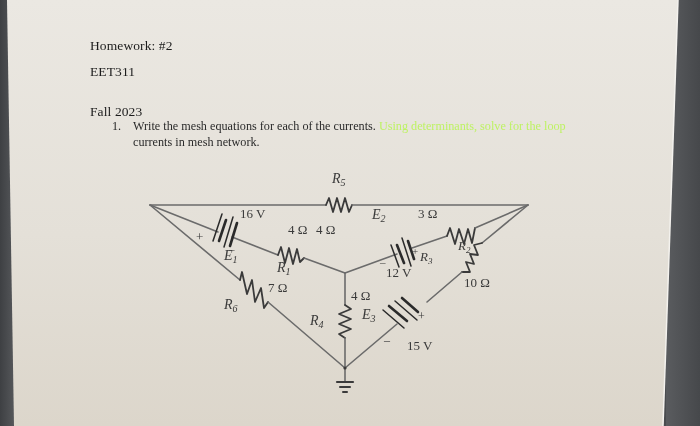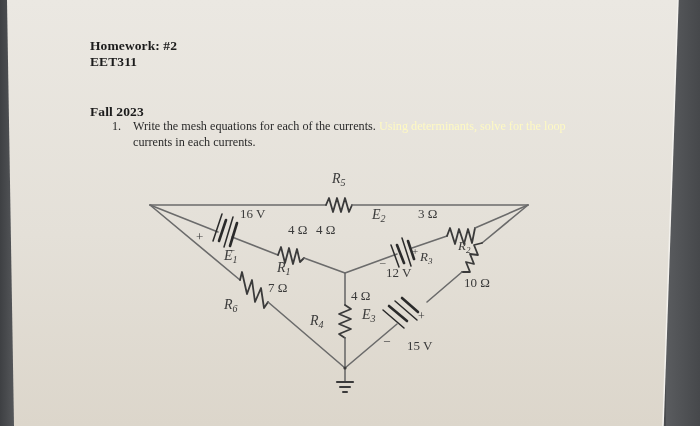--- a/index.html
+++ b/index.html
@@ -21,51 +21,51 @@
       position: absolute; left: 0; top: 0; width: 700px; height: 426px;
       background: linear-gradient(180deg, #ebe8e2 0%, #e4e0d8 55%, #dcd6cb 100%);
       clip-path: polygon(7px 0, 678px 0, 663px 426px, 14px 426px);
     }
     .page-edge {
       position: absolute; top: 0; left: 0; width: 700px; height: 426px;
       pointer-events: none;
     }
     .hdr {
       position: absolute; left: 90px; color: #1c1c1c;
-      font-weight: bold; font-size: 13.5px; letter-spacing: 0.1px;
+      font-weight: normal; font-size: 13.5px; letter-spacing: 0.1px;
     }
     .problem {
       position: absolute; left: 112px; top: 118px; width: 490px;
       font-size: 12.2px; color: #2a2a2a; line-height: 16px;
     }
     .problem .num { position: absolute; left: 0; top: 0; }
     .problem .text { position: absolute; left: 21px; top: 0; width: 470px; }
-    .problem .text .dim { color: #fef9c3; }
+    .problem .text .dim { color: #bef264; }
     svg.circuit { position: absolute; left: 0; top: 0; }
     .lbl { font-family: "Liberation Serif", "DejaVu Serif", serif; fill: #3a3a3a; }
   </style>
 </head>
 <body>
 
 <div class="bezel-left"></div>
 <div class="bezel-right"></div>
 <div class="page"></div>
 <svg class="page-edge" width="700" height="426">
   <line x1="678" y1="0" x2="663" y2="426" stroke="#f4f2ee" stroke-width="1.5"></line>
 </svg>
 
 <div class="hdr" style="top:38px">Homework: #2</div>
-<div class="hdr" style="top:54px">EET311</div>
+<div class="hdr" style="top:64px">EET311</div>
 <div class="hdr" style="top:104px">Fall 2023</div>
 
 <div class="problem">
   <span class="num">1.</span>
   <div class="text">
     <span>Write the mesh equations for each of the currents. </span><span class="dim">Using determinants, solve for the loop</span><br>
-    <span>currents in each currents.</span>
+    <span>currents in mesh network.</span>
   </div>
 </div>
 
 <svg class="circuit" width="700" height="426" viewBox="0 0 700 426">
   <g fill="none" stroke="#6b6b6b" stroke-width="1.6" stroke-linecap="round" stroke-linejoin="round">
 
     <line x1="150" y1="205" x2="326" y2="205"></line>
     <polyline points="326,205 329,198 333,212 337,198 341,212 345,198 349,212 352,205" stroke="#3a3a3a" stroke-width="1.8"></polyline>
     <line x1="352" y1="205" x2="528" y2="205"></line>
 

